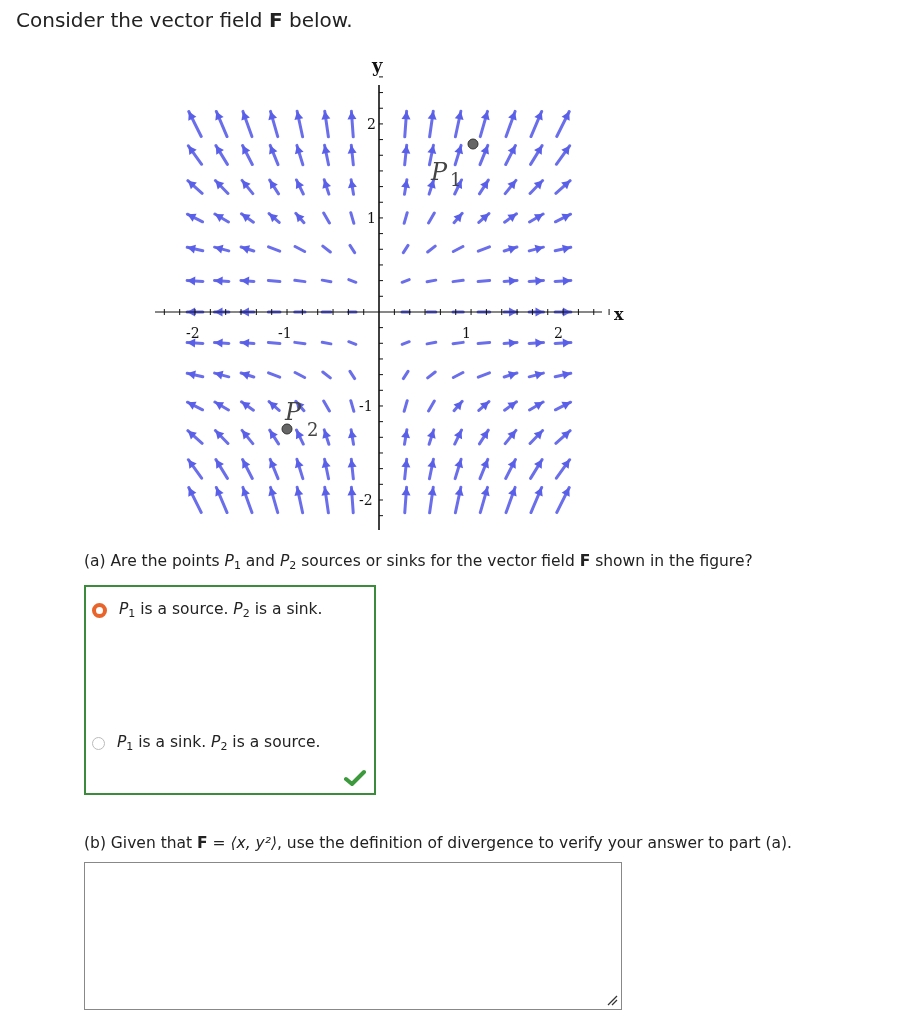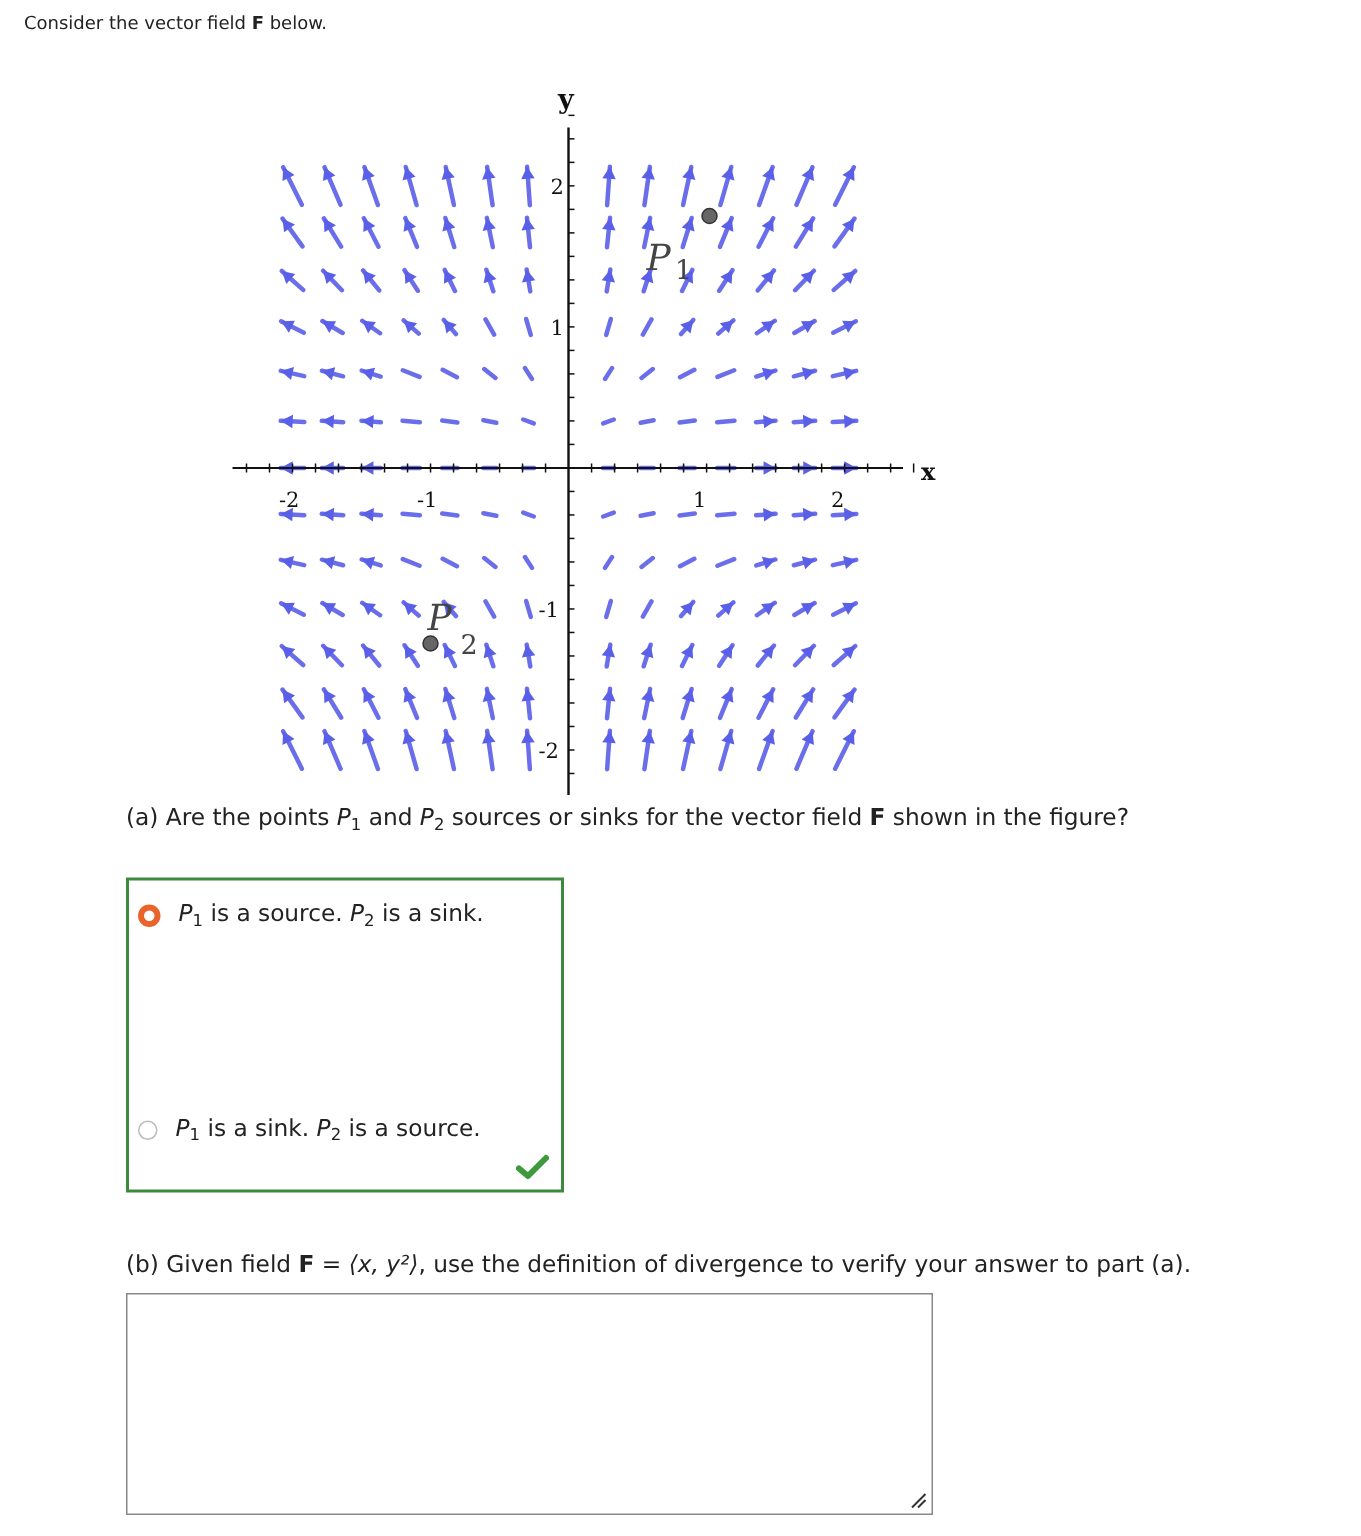--- a/index.html
+++ b/index.html
@@ -1,20 +1,20 @@
 <!DOCTYPE html>
 <html><head>
 <meta charset="utf-8">
 <style>
   html, body { margin: 0; padding: 0; background: #ffffff; }
   body { width: 907px; height: 1024px; position: relative; overflow: hidden;
          font-family: "DejaVu Sans", sans-serif; color: #222; font-size: 15px; }
-  .intro { position: absolute; left: 16px; top: 8px; font-size: 12px; }
+  .intro { position: absolute; left: 16px; top: 8px; font-size: 20px; }
   .plot { position: absolute; left: 150px; top: 50px; width: 490px; height: 480px; }
-  .partA { position: absolute; left: 84px; top: 536px; font-size: 15.5px; white-space: nowrap; }
+  .partA { position: absolute; left: 84px; top: 552px; font-size: 15.5px; white-space: nowrap; }
   .choices { position: absolute; left: 84px; top: 585px; width: 292px; height: 210px;
              border: 2px solid #3c8b3c; box-sizing: border-box; }
   .choice { position: absolute; left: 6px; height: 22px; display: flex; align-items: center; cursor: pointer; }
   .radio { width: 13px; height: 13px; border-radius: 50%; border: 1px solid #bbb;
            background: #fff; box-sizing: border-box; margin-right: 12px; }
   .radio.sel { width: 15px; height: 15px; border: 4px solid #e8642a; background: #fff; margin-right: 12px; }
   .choice-text { font-size: 15.5px; white-space: nowrap; text-align: center; }
   i.m { font-style: italic; }
   sub { font-size: 11px; vertical-align: -3px; }
   .check { position: absolute; right: 8px; bottom: 6px; }
@@ -431,29 +431,29 @@
 
 <div class="partA">
   <span>(a) Are the points </span><i class="m">P</i><sub>1</sub><span> and </span><i class="m">P</i><sub>2</sub><span> sources or sinks for the vector field </span><b>F</b><span> shown in the figure?</span>
 </div>
 
 <div class="choices">
   <div class="choice" style="top:12px">
     <span class="radio sel"></span>
     <span class="choice-text"><i class="m">P</i><sub>1</sub><span> is a source. </span><i class="m">P</i><sub>2</sub><span> is a sink.</span></span>
   </div>
-  <div class="choice" style="top:155px">
+  <div class="choice" style="top:145px">
     <span class="radio"></span>
     <span class="choice-text"><i class="m">P</i><sub>1</sub><span> is a sink. </span><i class="m">P</i><sub>2</sub><span> is a source.</span></span>
   </div>
   <svg class="check" width="22" height="18" viewBox="0 0 22 18">
     <path d="M2 10 L8 15 L20 3" fill="none" stroke="#3c9a3c" stroke-width="4" stroke-linecap="round" stroke-linejoin="round"></path>
   </svg>
 </div>
 
 <div class="partB">
-  <span>(b) Given field </span> <b>F</b><span> = </span><i class="m">⟨x, y²⟩</i><span>,  use the definition of divergence to verify your answer to part (a).</span>
+  <span>(b) Given that </span> <b>F</b><span> = </span><i class="m">⟨x, y²⟩</i><span>,  use the definition of divergence to verify your answer to part (a).</span>
 </div>
 
 <textarea class="answer" style=""></textarea>
 <svg class="grip" width="12" height="12" viewBox="0 0 12 12">
   <path d="M2 11 L11 2 M6 11 L11 6" stroke="#333" stroke-width="1.3"></path>
 </svg>
 
 </body></html>

